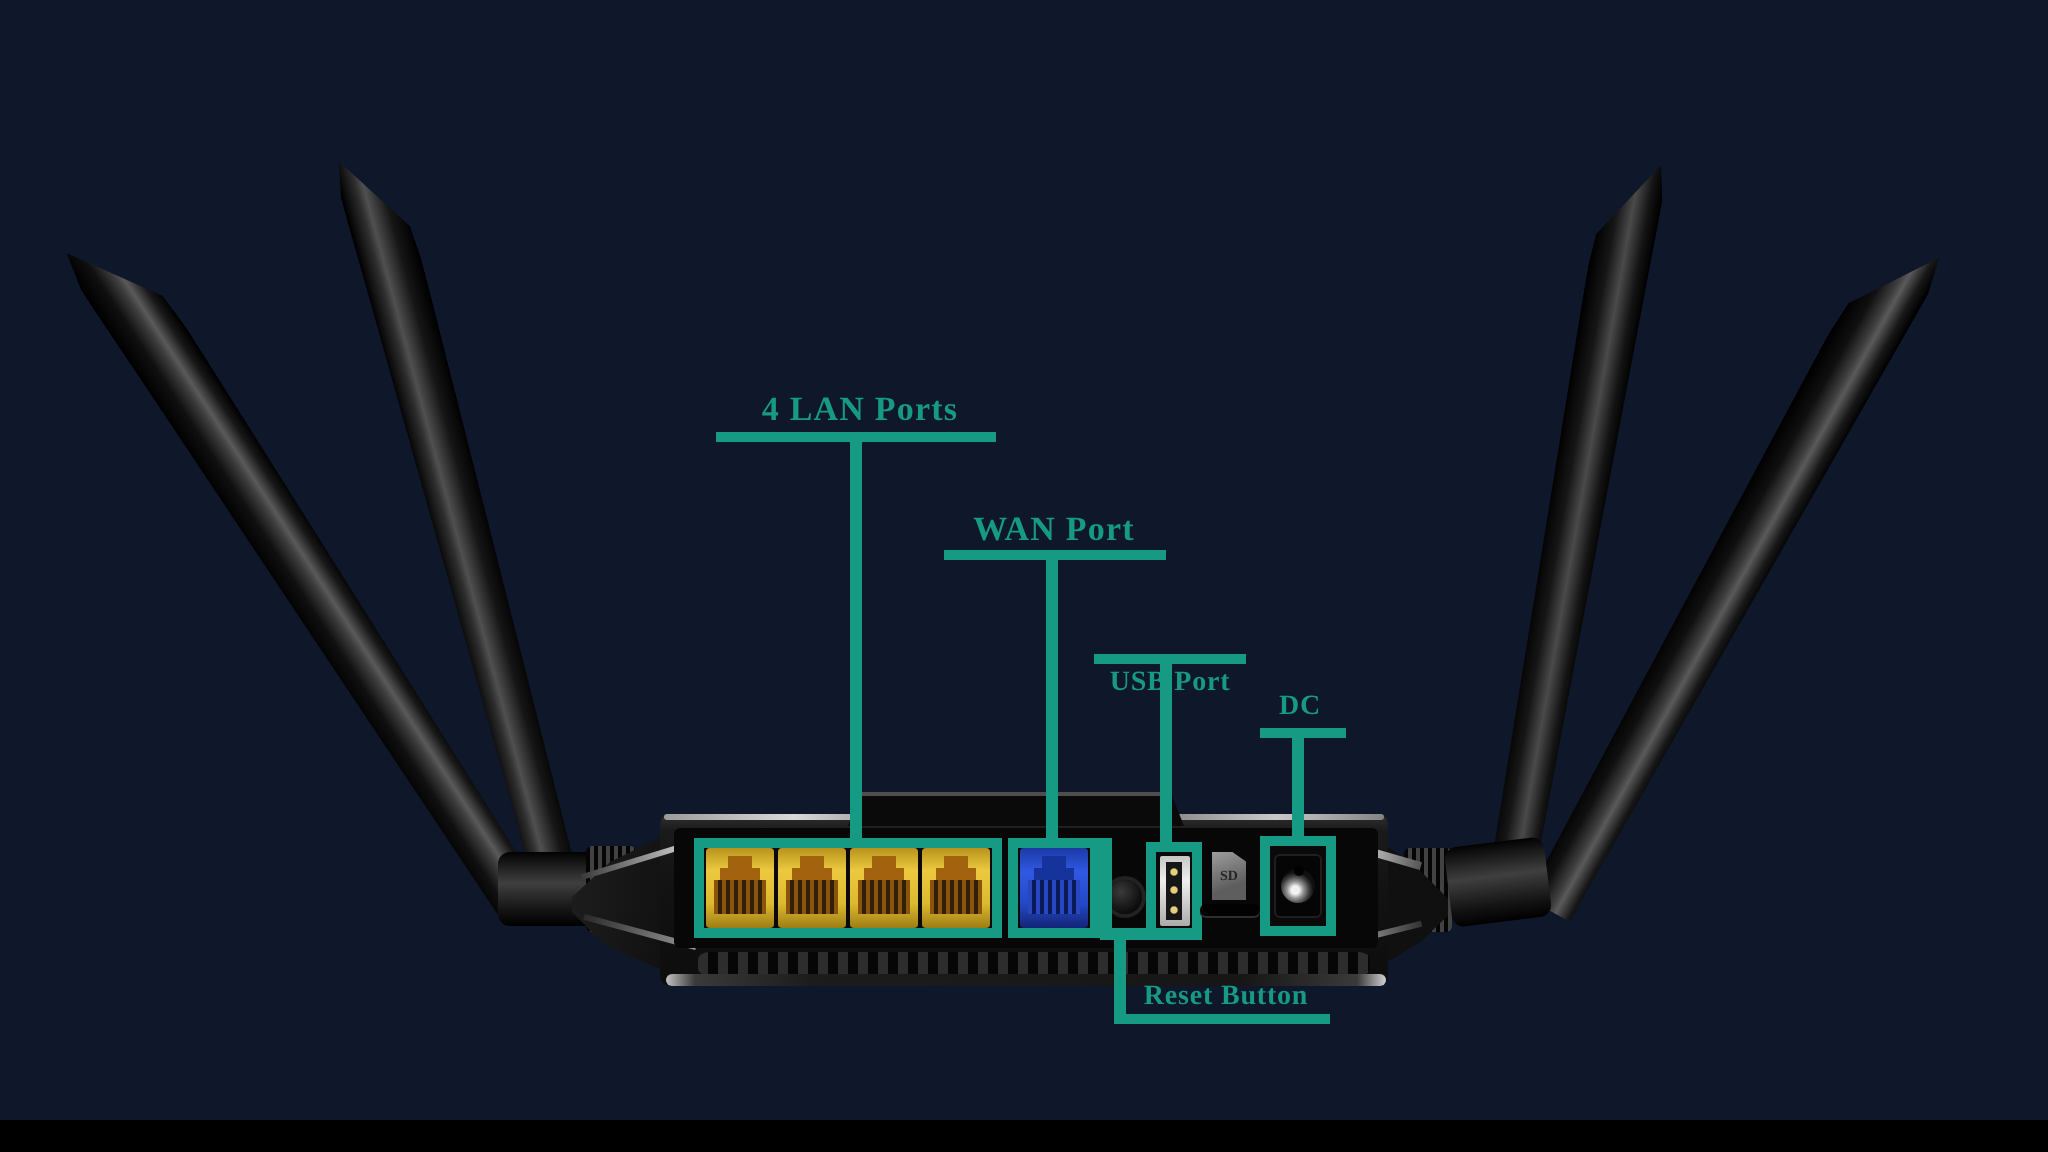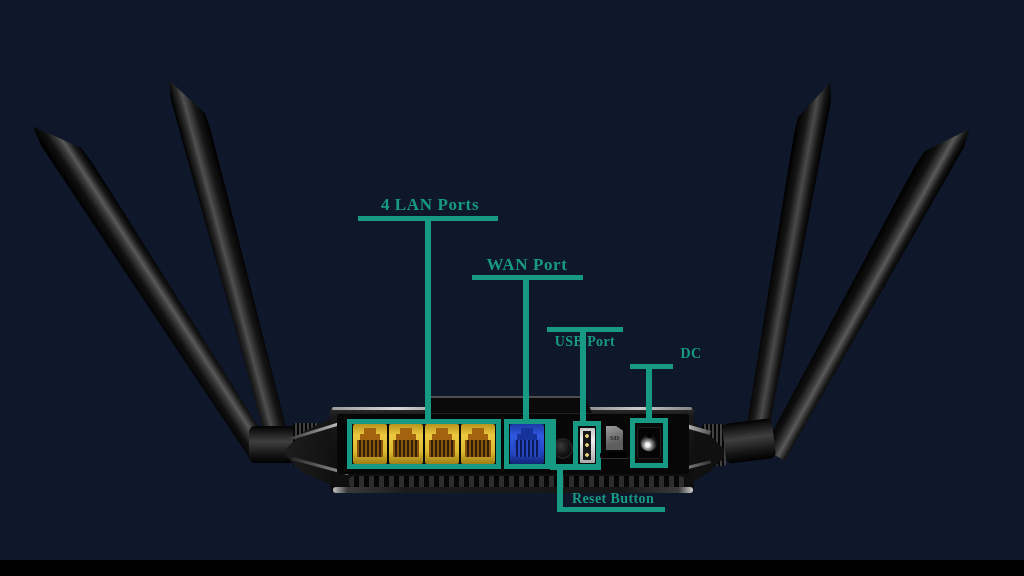--- a/index.html
+++ b/index.html
@@ -102,21 +102,21 @@
               background:radial-gradient(circle at 42% 62%, #f2f2f2 0 2px, #9a9a9a 4px, #3c3c3c 7px, #101010 9px); }
   .dcPin { position:absolute; left:9px; top:5px; width:5px; height:5px; border-radius:50%; background:#000; }
 
   
   .clabel { position:absolute; transform:translateX(-50%); color:var(--accent); font-weight:700;
             white-space:nowrap; z-index:6; }
   .cline  { position:absolute; background:var(--accent); z-index:6; }
   #lanLabel   { left:430px; top:195px; font-size:17px; letter-spacing:.6px; }
   #wanLabel   { left:527px; top:255px; font-size:17px; letter-spacing:.6px;text-align:right; }
   #usbLabel   { left:585px; top:310px; font-size:14px; letter-spacing:.4px;margin-top:24px; }
-  #dcLabel    { left:650px; top:346px; font-size:14px; letter-spacing:.4px;margin-left:41px; }
+  #dcLabel    { left:650px; top:346px; font-size:14px; letter-spacing:.4px; }
   #resetLabel { left:613px; top:491px; font-size:14px; letter-spacing:.4px;text-align:right; }
   #lanU   { left:358px; top:216px; width:140px; height:5px; }
   #wanU   { left:472px; top:275px; width:111px; height:5px; }
   #usbU   { left:547px; top:327px; width:76px;  height:5px; }
   #dcU    { left:630px; top:364px; width:43px;  height:5px; }
   #resetU { left:557px; top:507px; width:108px; height:5px; }
   #lanL   { left:425px; top:219px; width:6px; height:202px; }
   #wanL   { left:523px; top:278px; width:6px; height:143px; }
   #usbL   { left:580px; top:330px; width:6px; height:93px; }
   #dcL    { left:646px; top:367px; width:6px; height:52px; }

